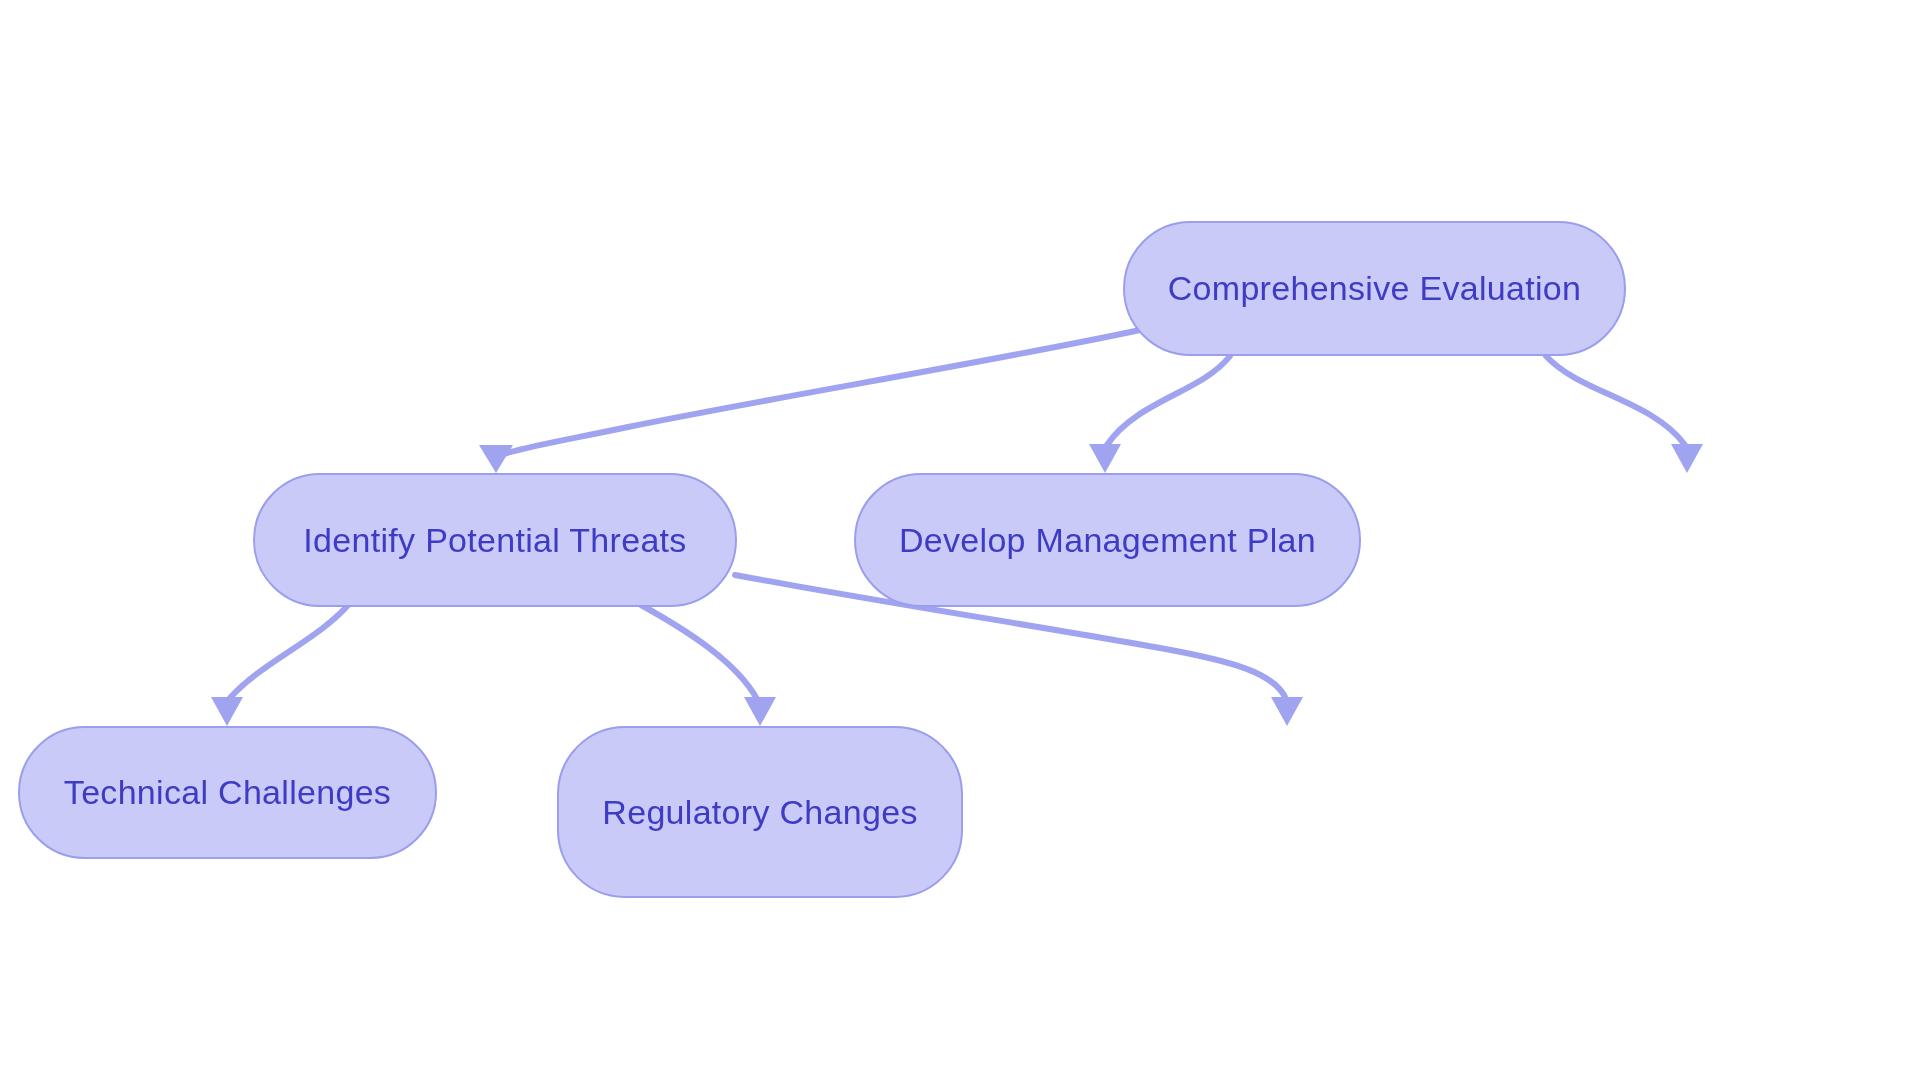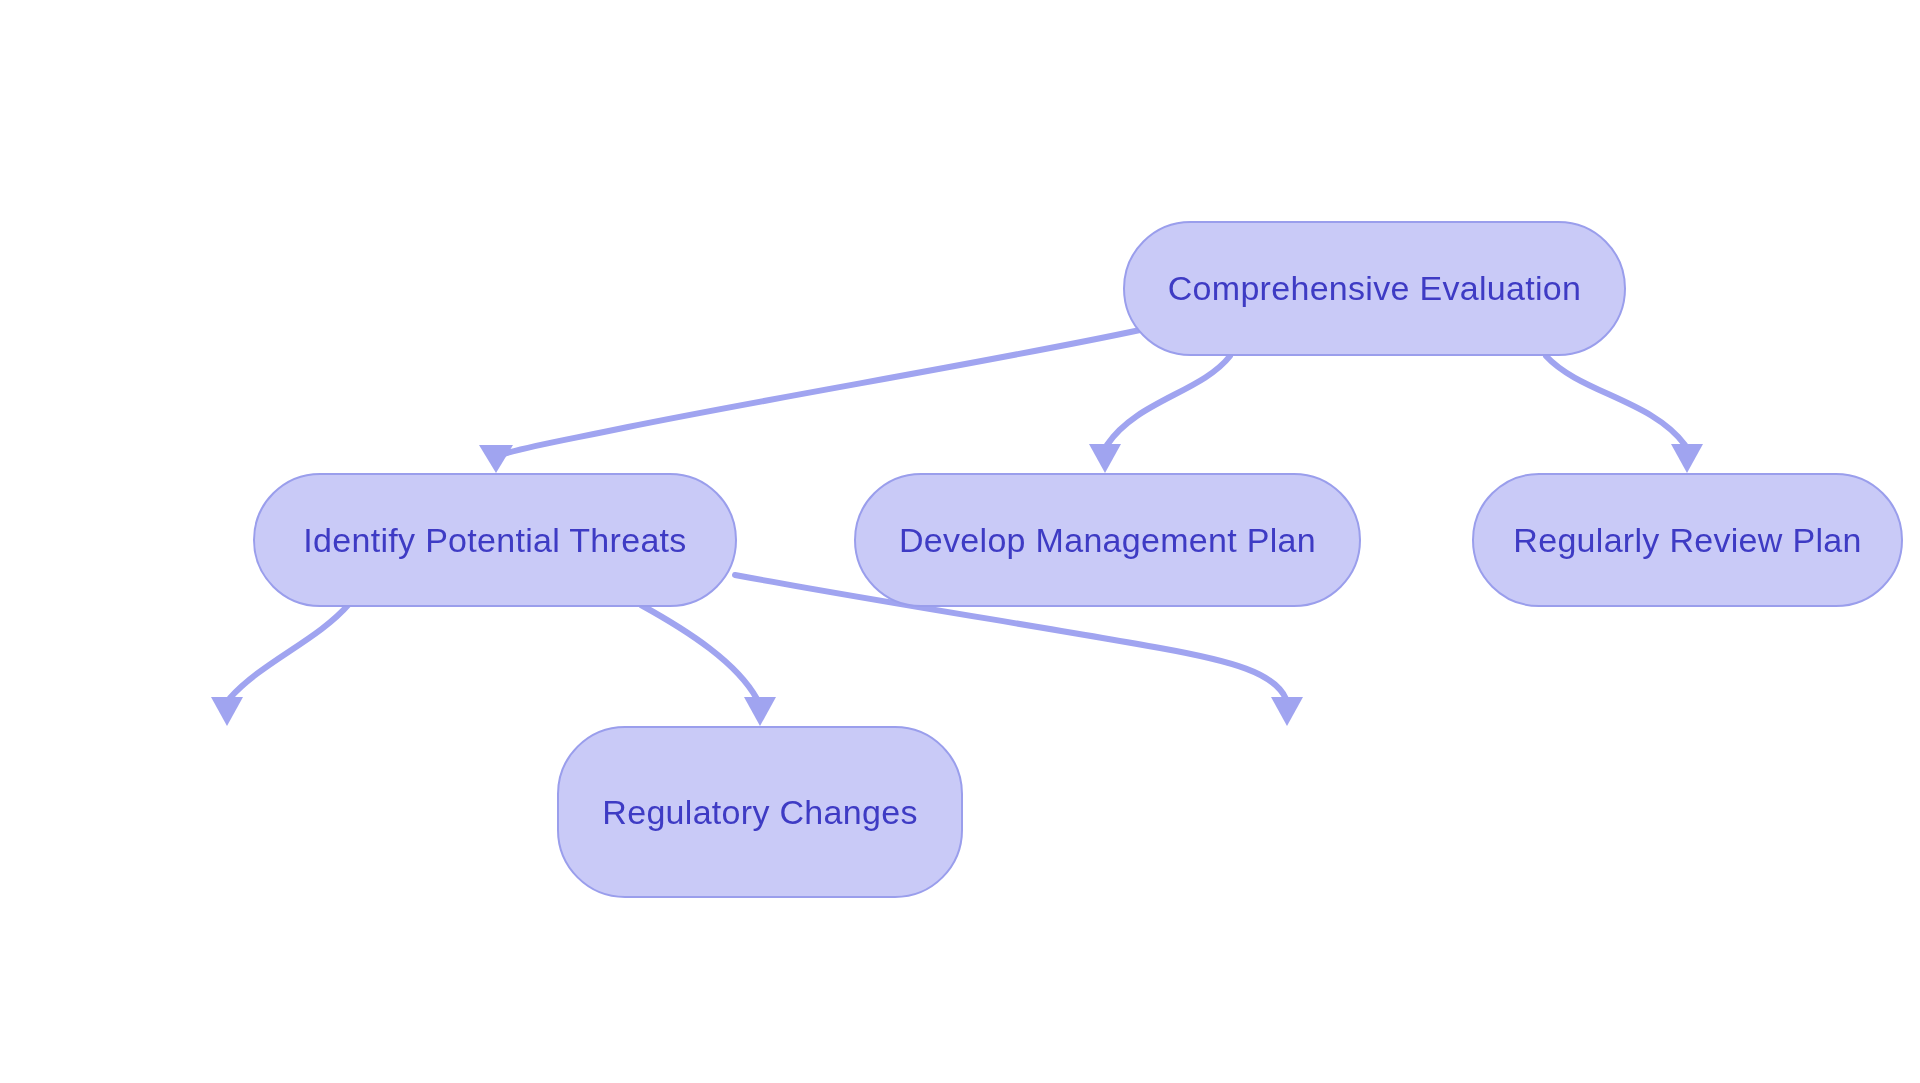--- a/index.html
+++ b/index.html
@@ -102,23 +102,23 @@
   </div>
 
   <div class="node n2">
     <span class="node-label">Develop Management Plan</span>
   </div>
 
   <div class="node n1">
     <span class="node-label">Identify Potential Threats</span>
   </div>
 
-  <div class="node n3">
-    <span class="node-label">Regularly Review Plan</span>
+
+  <div class="node n4">
+    <span class="node-label">Technical Challenges</span>
   </div>
-
 
   <div class="node n5">
     <span class="node-label">Regulatory Changes</span>
   </div>
 
 
 </div>
 
 </body></html>

